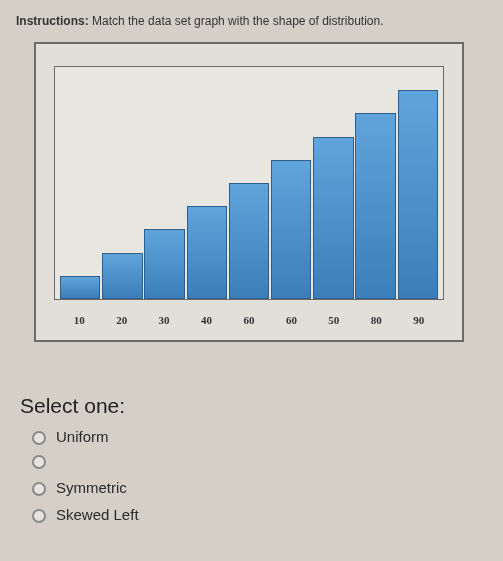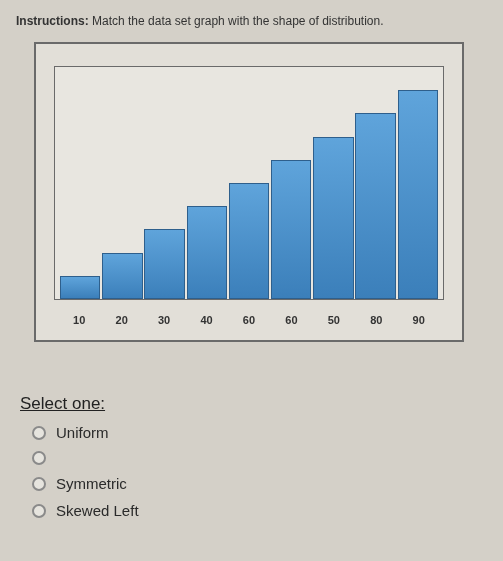--- a/index.html
+++ b/index.html
@@ -28,20 +28,21 @@
     content: ": ";
   }
   .chart-frame {
     width: 430px;
     height: 300px;
     margin-left: 18px;
     border: 2px solid #6a6a6a;
     background: #e2dfd8;
     position: relative;
     box-sizing: border-box;
+    font-family: Liberation Serif, serif;
   }
   .plot-area {
     position: absolute;
     left: 18px;
     right: 18px;
     top: 22px;
     bottom: 40px;
     border: 1px solid #6a6a6a;
     background: #e8e6e0;
     display: flex;
@@ -77,27 +78,26 @@
     text-align: center;
     font-size: 11px;
     font-weight: bold;
     color: #333;
   }
   .select-block {
     margin-top: 52px;
     margin-left: 4px;
   }
   .select-title {
-    font-size: 17px;
+    font-size: 21px;
     color: #222;
-    text-decoration: underline;
   }
   .option {
     display: flex;
-    align-items: center;
+    align-items: flex-end;
     gap: 10px;
     margin: 10px 0 10px 12px;
     font-size: 15px;
     color: #2a2a2a;
   }
   .radio {
     width: 14px;
     height: 14px;
     border: 2px solid #8a8a8a;
     border-radius: 50%;

